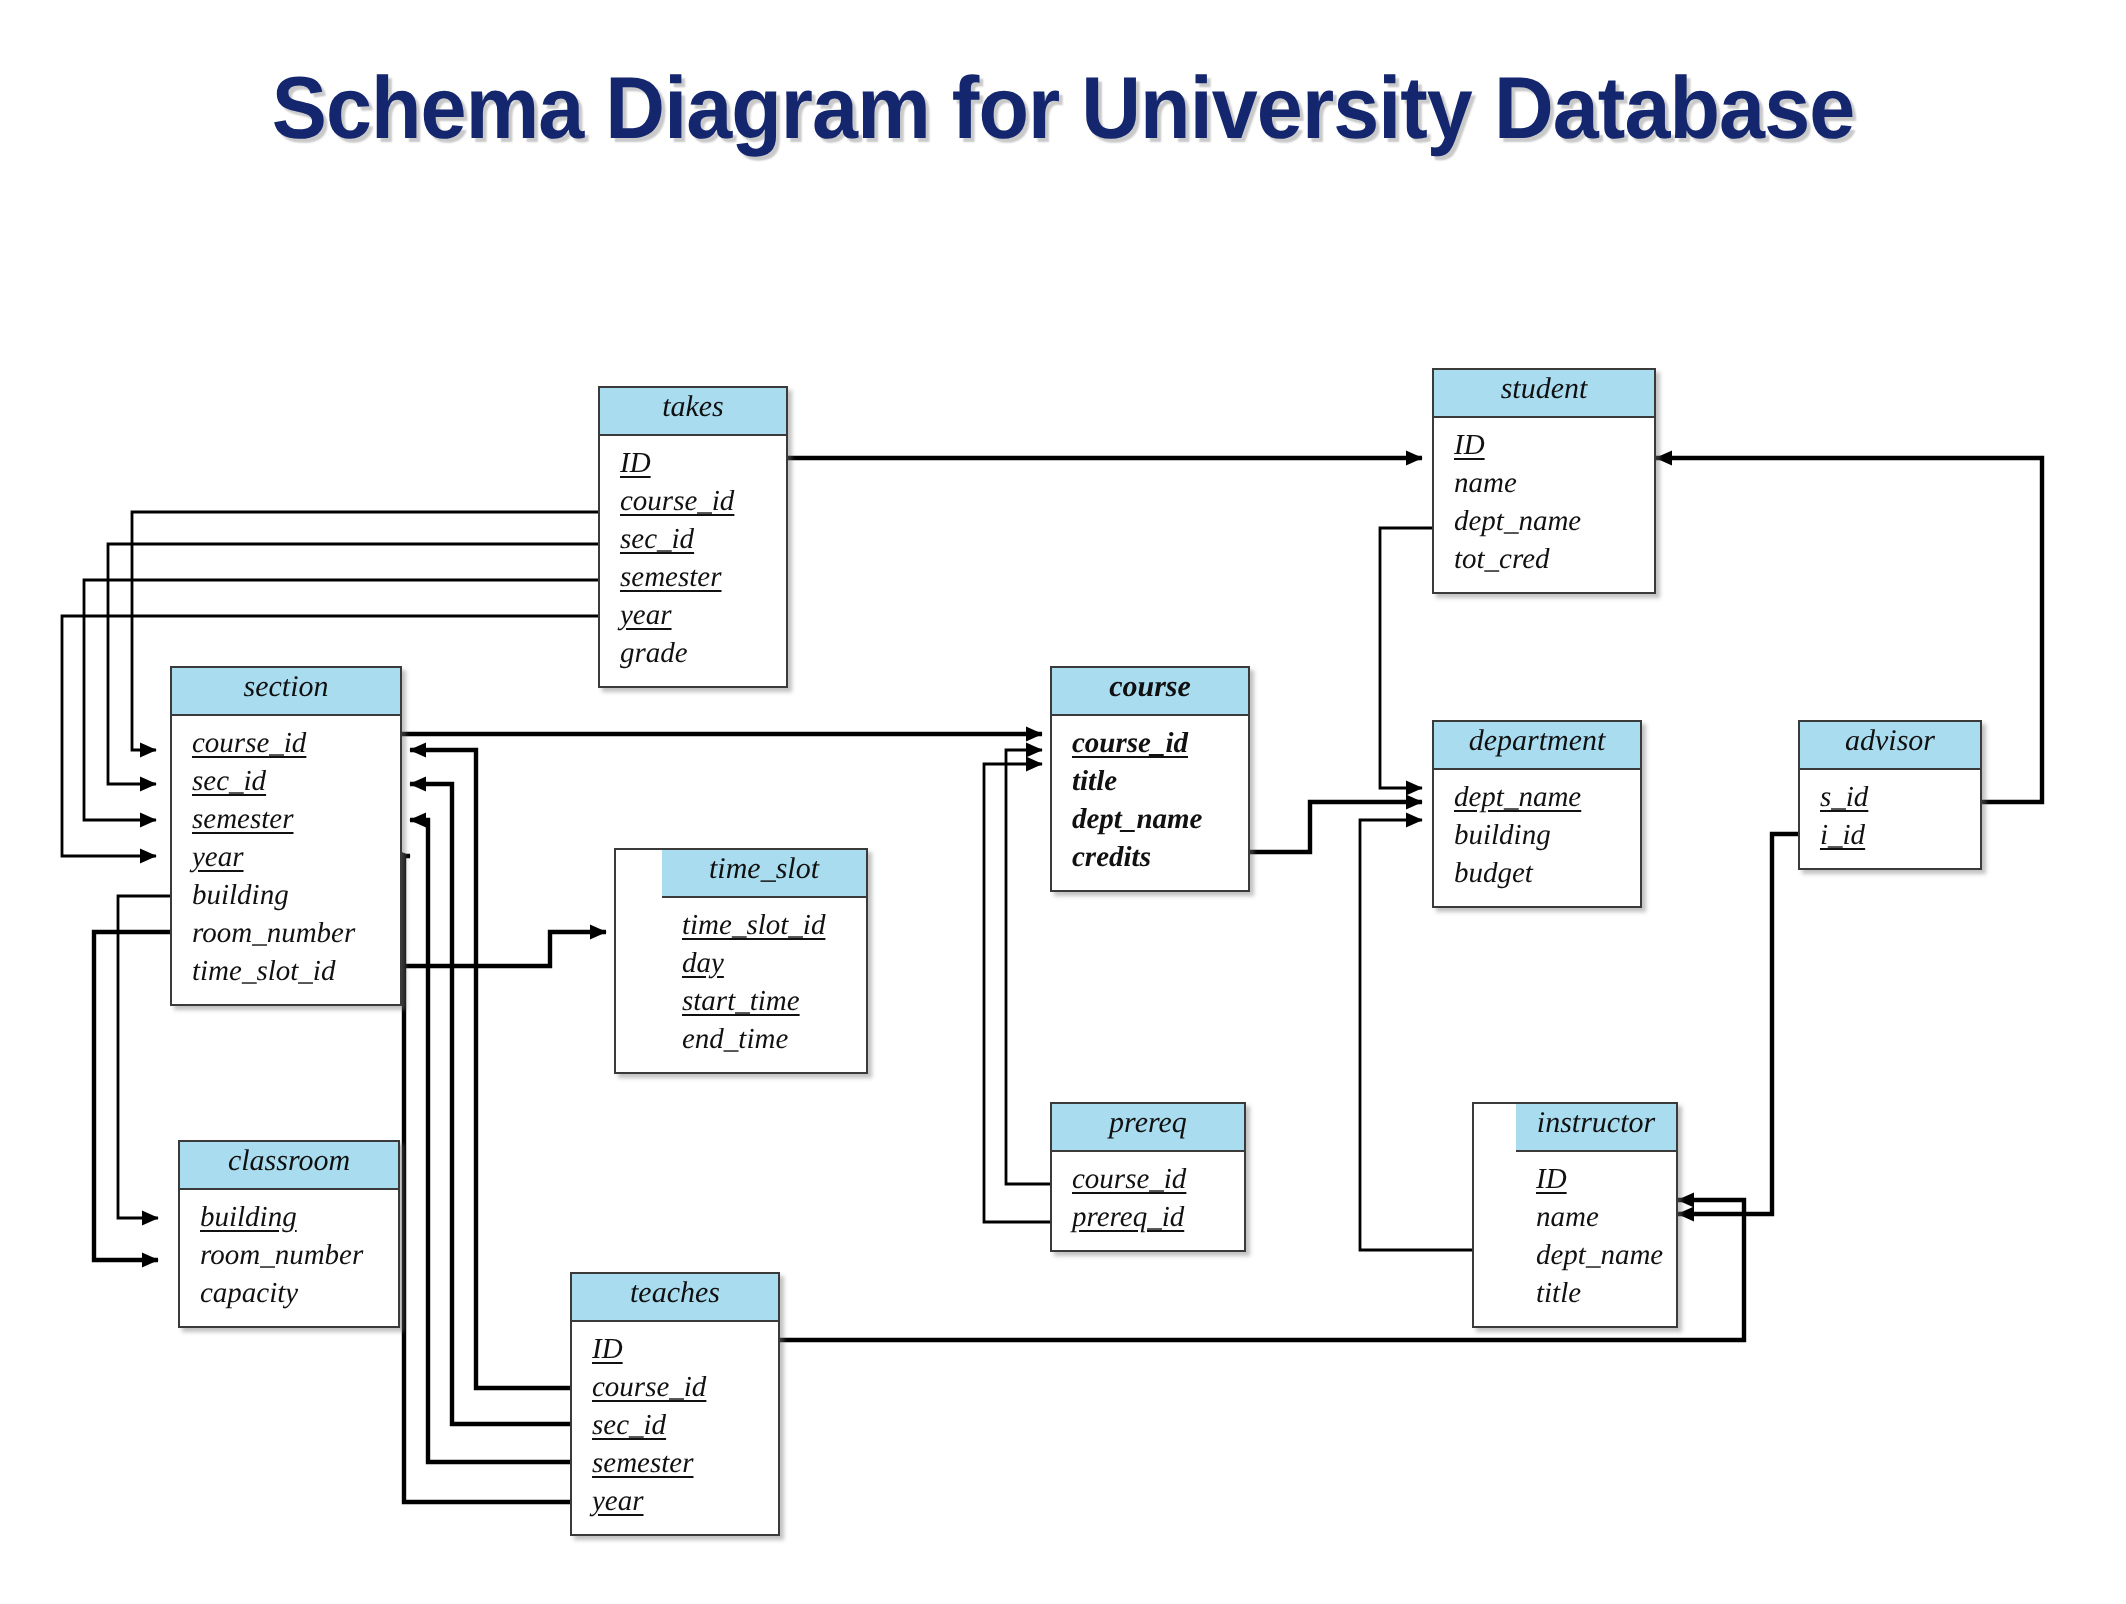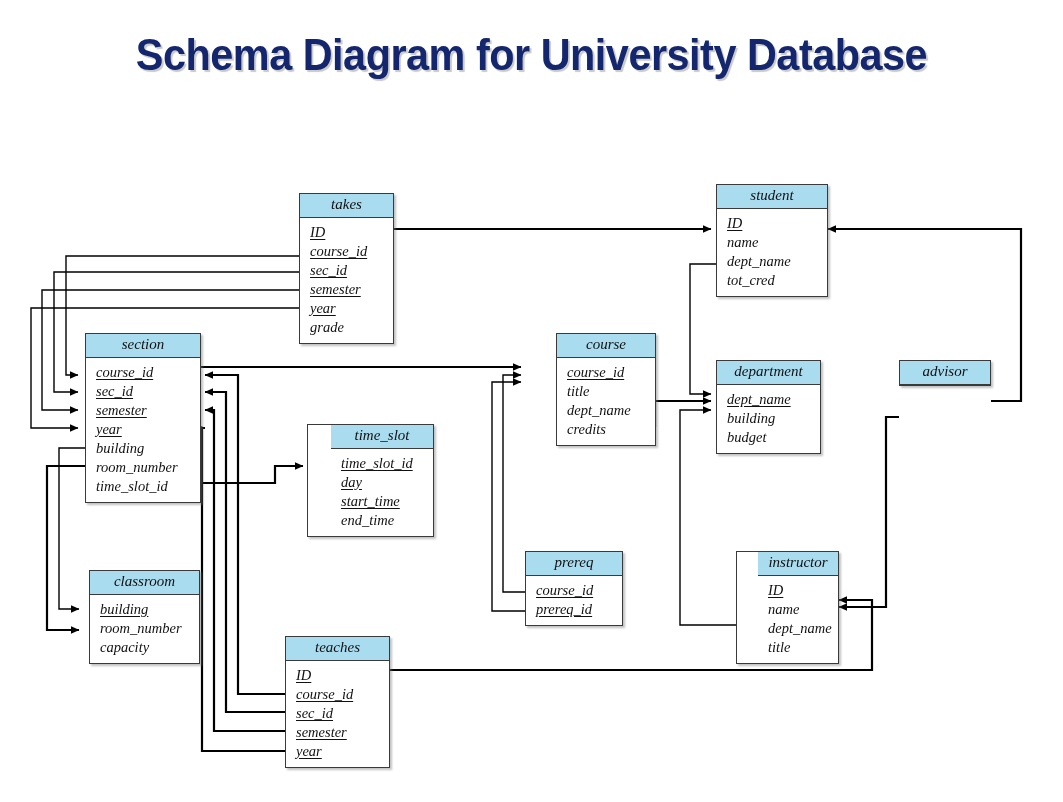--- a/index.html
+++ b/index.html
@@ -151,41 +151,45 @@
       <span class="attr pk">course_id</span>
       <span class="attr pk">sec_id</span>
       <span class="attr pk">semester</span>
       <span class="attr pk">year</span>
       <span class="attr">building</span>
       <span class="attr">room_number</span>
       <span class="attr">time_slot_id</span>
     </div>
   </div>
 
-  <div class="tbl" style="left:556px;top:333px;width:100px;">
+  <div class="tbl" style="left:525px;top:333px;width:100px;font-weight:bold;">
     <div class="hdr">course</div>
     <div class="attrs">
       <span class="attr pk">course_id</span>
       <span class="attr">title</span>
       <span class="attr">dept_name</span>
       <span class="attr">credits</span>
     </div>
   </div>
 
   <div class="tbl" style="left:716px;top:360px;width:105px;">
     <div class="hdr">department</div>
     <div class="attrs">
       <span class="attr pk">dept_name</span>
       <span class="attr">building</span>
       <span class="attr">budget</span>
     </div>
   </div>
 
   <div class="tbl" style="left:899px;top:360px;width:92px;">
     <div class="hdr">advisor</div>
+    <div class="attrs">
+      <span class="attr pk">s_id</span>
+      <span class="attr pk">i_id</span>
+    </div>
   </div>
 
   <div class="tbl" style="left:307px;top:424px;width:127px;padding-left:23px;">
     <div class="hdr">time_slot</div>
     <div class="attrs">
       <span class="attr pk">time_slot_id</span>
       <span class="attr pk">day</span>
       <span class="attr pk">start_time</span>
       <span class="attr">end_time</span>
     </div>

